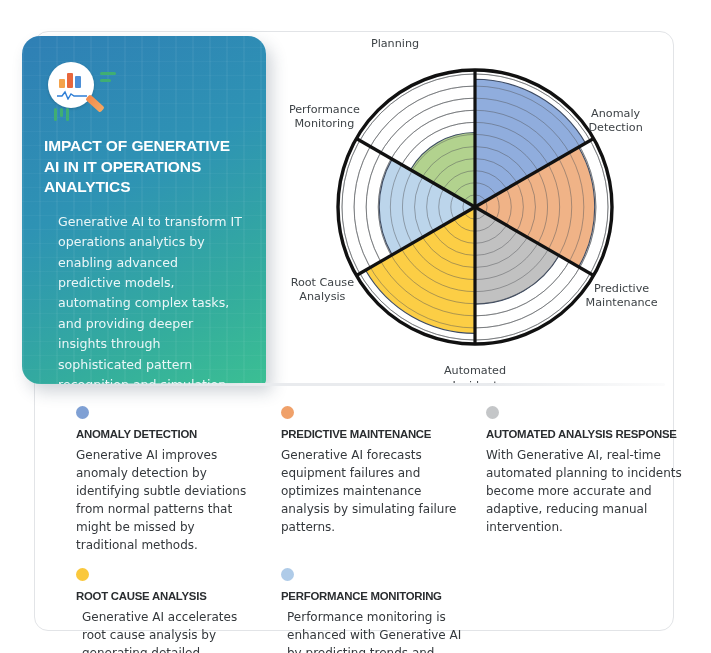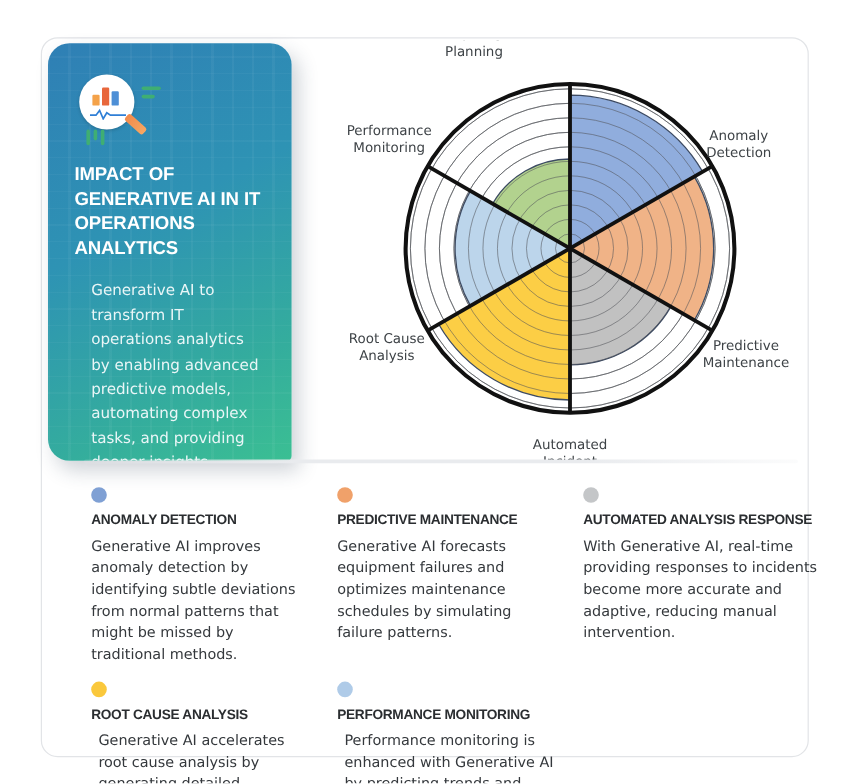--- a/index.html
+++ b/index.html
@@ -25,23 +25,23 @@
     height: 600px;
     border: 1px solid #e2e4e7;
     border-radius: 14px;
     background: #ffffff;
     box-sizing: border-box;
   }
 
   
   .hero {
     position: absolute;
-    left: 40px;
+    left: 22px;
     top: 36px;
-    width: 203px;
+    width: 244px;
     height: 348px;
     border-radius: 18px 18px 4px 18px;
     background: linear-gradient(152deg, #2f7fb5 0%, #2e93b4 42%, #34ad9d 78%, #3bbf93 100%);
     box-shadow: 6px 8px 16px rgba(40,60,80,0.22);
     overflow: hidden;
     box-sizing: border-box;
   }
   .hero::after {
     
     content: "";
@@ -250,26 +250,26 @@
 
   <div class="legend" id="legend-grid">
       <div class="legend-item">
         <div class="dot" style="background: rgb(127, 160, 212);"></div>
         <div class="legend-title">ANOMALY DETECTION</div>
         <div class="legend-desc">Generative AI improves anomaly detection by identifying subtle deviations from normal patterns that might be missed by traditional methods.</div>
       </div>
       <div class="legend-item">
         <div class="dot" style="background: rgb(240, 161, 106);"></div>
         <div class="legend-title">PREDICTIVE MAINTENANCE</div>
-        <div class="legend-desc">Generative AI forecasts equipment failures and optimizes maintenance schedules by simulating failure patterns.</div>
+        <div class="legend-desc">Generative AI forecasts equipment failures and optimizes maintenance analysis by simulating failure patterns.</div>
       </div>
       <div class="legend-item">
         <div class="dot" style="background: rgb(196, 198, 200);"></div>
         <div class="legend-title">AUTOMATED ANALYSIS RESPONSE</div>
-        <div class="legend-desc">With Generative AI, real-time providing responses to incidents become more accurate and adaptive, reducing manual intervention.</div>
+        <div class="legend-desc">With Generative AI, real-time automated planning to incidents become more accurate and adaptive, reducing manual intervention.</div>
       </div>
       <div class="legend-item row2">
         <div class="dot" style="background: rgb(250, 200, 60);"></div>
         <div class="legend-title">ROOT CAUSE ANALYSIS</div>
         <div class="legend-desc">Generative AI accelerates root cause analysis by generating detailed scenarios to uncover underlying issues more quickly.</div>
       </div>
       <div class="legend-item row2">
         <div class="dot" style="background: rgb(175, 203, 232);"></div>
         <div class="legend-title">PERFORMANCE MONITORING</div>
         <div class="legend-desc">Performance monitoring is enhanced with Generative AI by predicting trends and optimizing system configurations based on advanced models.</div>

